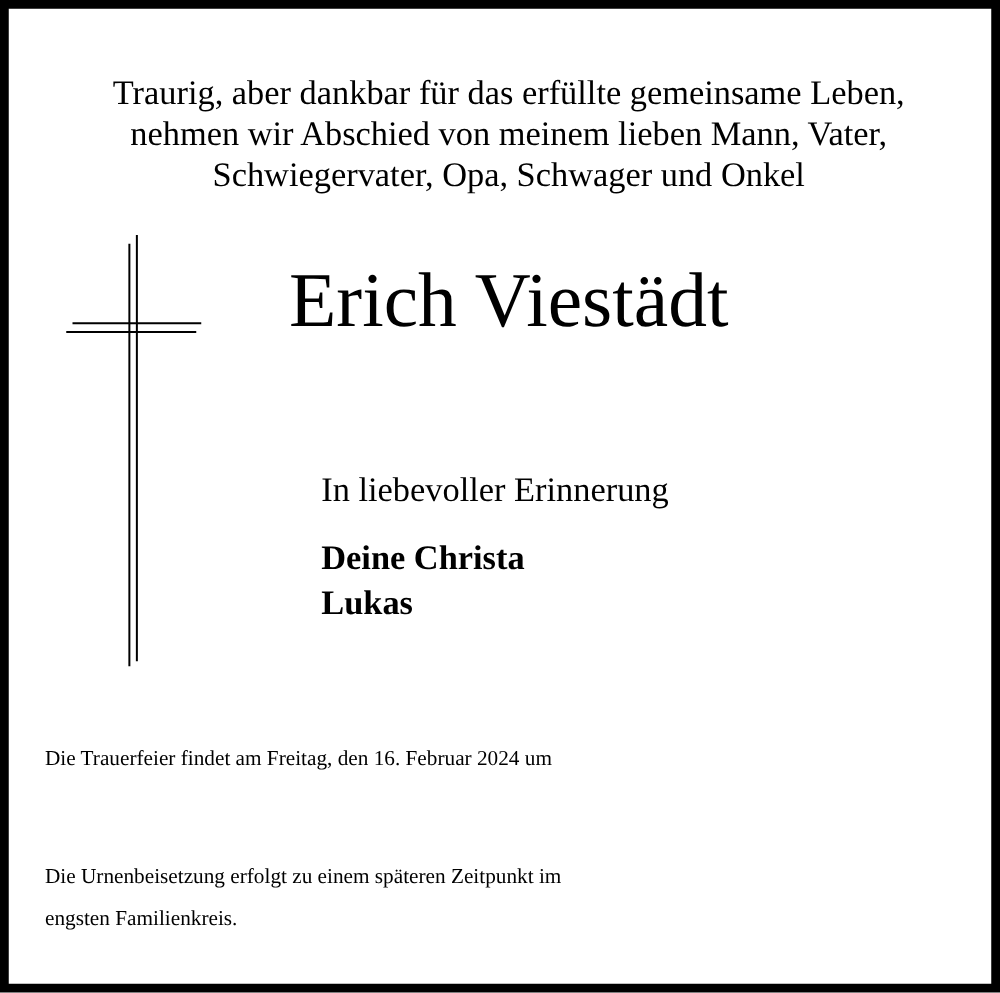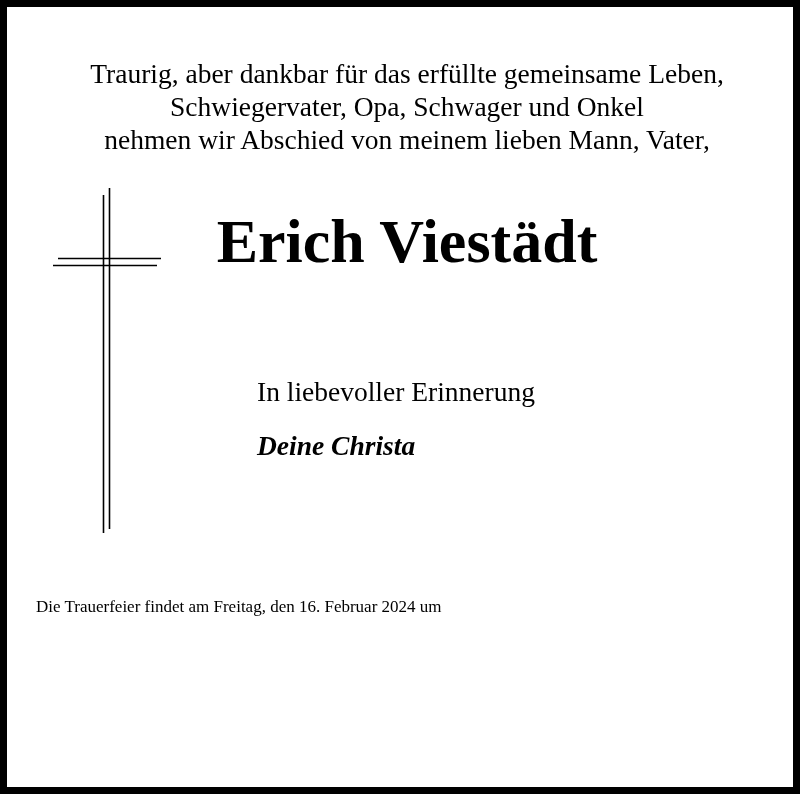--- a/index.html
+++ b/index.html
@@ -14,71 +14,76 @@
     padding-left: 46px;
   }
   .serif { font-family: "Liberation Serif", "DejaVu Serif", serif; color: #000; }
   .intro {
     position: absolute; left: 7px; width: 786px; top: 50px;
     text-align: center; font-size: 27.5px; line-height: 33px;
   }
   .intro div { white-space: nowrap; }
   .name {
     position: absolute; left: 120px; width: 560px; top: 196px;
-    text-align: center; font-weight: bold; font-size: 62px; line-height: 76px;
+    text-align: center; font-weight: normal; font-size: 62px; line-height: 76px;
     white-space: nowrap;
   }
   .dates {
     position: absolute; left: 120px; width: 560px; top: 283px;
     text-align: center; font-size: 23px; line-height: 28px; white-space: nowrap;
   }
   .dates .sep { display: inline-block; width: 18px; }
   .memory {
     position: absolute; left: 250px; top: 368px;
     font-size: 27.5px; line-height: 34px; white-space: nowrap;
   }
   .family {
     position: absolute; left: 250px; top: 421px;
-    font-size: 27.5px; line-height: 36px; font-weight: bold; font-style: italic;
+    font-size: 27.5px; line-height: 36px; font-weight: bold;
   }
   .family div { white-space: nowrap; }
   .para {
     position: absolute; left: 29px; width: 750px;
     font-size: 17px; line-height: 34px;
   }
   .para div { white-space: nowrap; }
   .p1 { top: 583px; }
   .p2 { top: 677px; }
   .cross { position: absolute; left: 0; top: 0; width: 200px; height: 540px; }
 </style>
 </head>
 <body>
 
 <div class="frame">
 
   <div class="intro serif">
     <div>Traurig, aber dankbar für das erfüllte gemeinsame Leben,</div>
+    <div>nehmen wir Abschied von meinem lieben Mann, Vater,</div>
     <div>Schwiegervater, Opa, Schwager und Onkel</div>
-    <div>nehmen wir Abschied von meinem lieben Mann, Vater,</div>
   </div>
 
   <svg class="cross" viewBox="0 0 200 540" xmlns="http://www.w3.org/2000/svg">
     <line x1="96.5" y1="188" x2="96.5" y2="526" stroke="#000" stroke-width="1.6"></line>
     <line x1="102.5" y1="181" x2="102.5" y2="522" stroke="#000" stroke-width="1.6"></line>
     <line x1="51" y1="251.5" x2="154" y2="251.5" stroke="#000" stroke-width="1.6"></line>
     <line x1="46" y1="258.5" x2="150" y2="258.5" stroke="#000" stroke-width="1.6"></line>
   </svg>
 
   <div class="name serif">Erich Viestädt</div>
 
 
   <div class="memory serif">In liebevoller Erinnerung</div>
 
   <div class="family serif">
     <div>Deine Christa</div>
+    <div>Lukas</div>
   </div>
 
   <div class="para p1 serif">
     <div>Die Trauerfeier findet am Freitag, den 16. Februar 2024 um</div>
   </div>
 
+  <div class="para p2 serif">
+    <div>Die Urnenbeisetzung erfolgt zu einem späteren Zeitpunkt im</div>
+    <div>engsten Familienkreis.</div>
+  </div>
 
 </div>
 
 </body></html>

